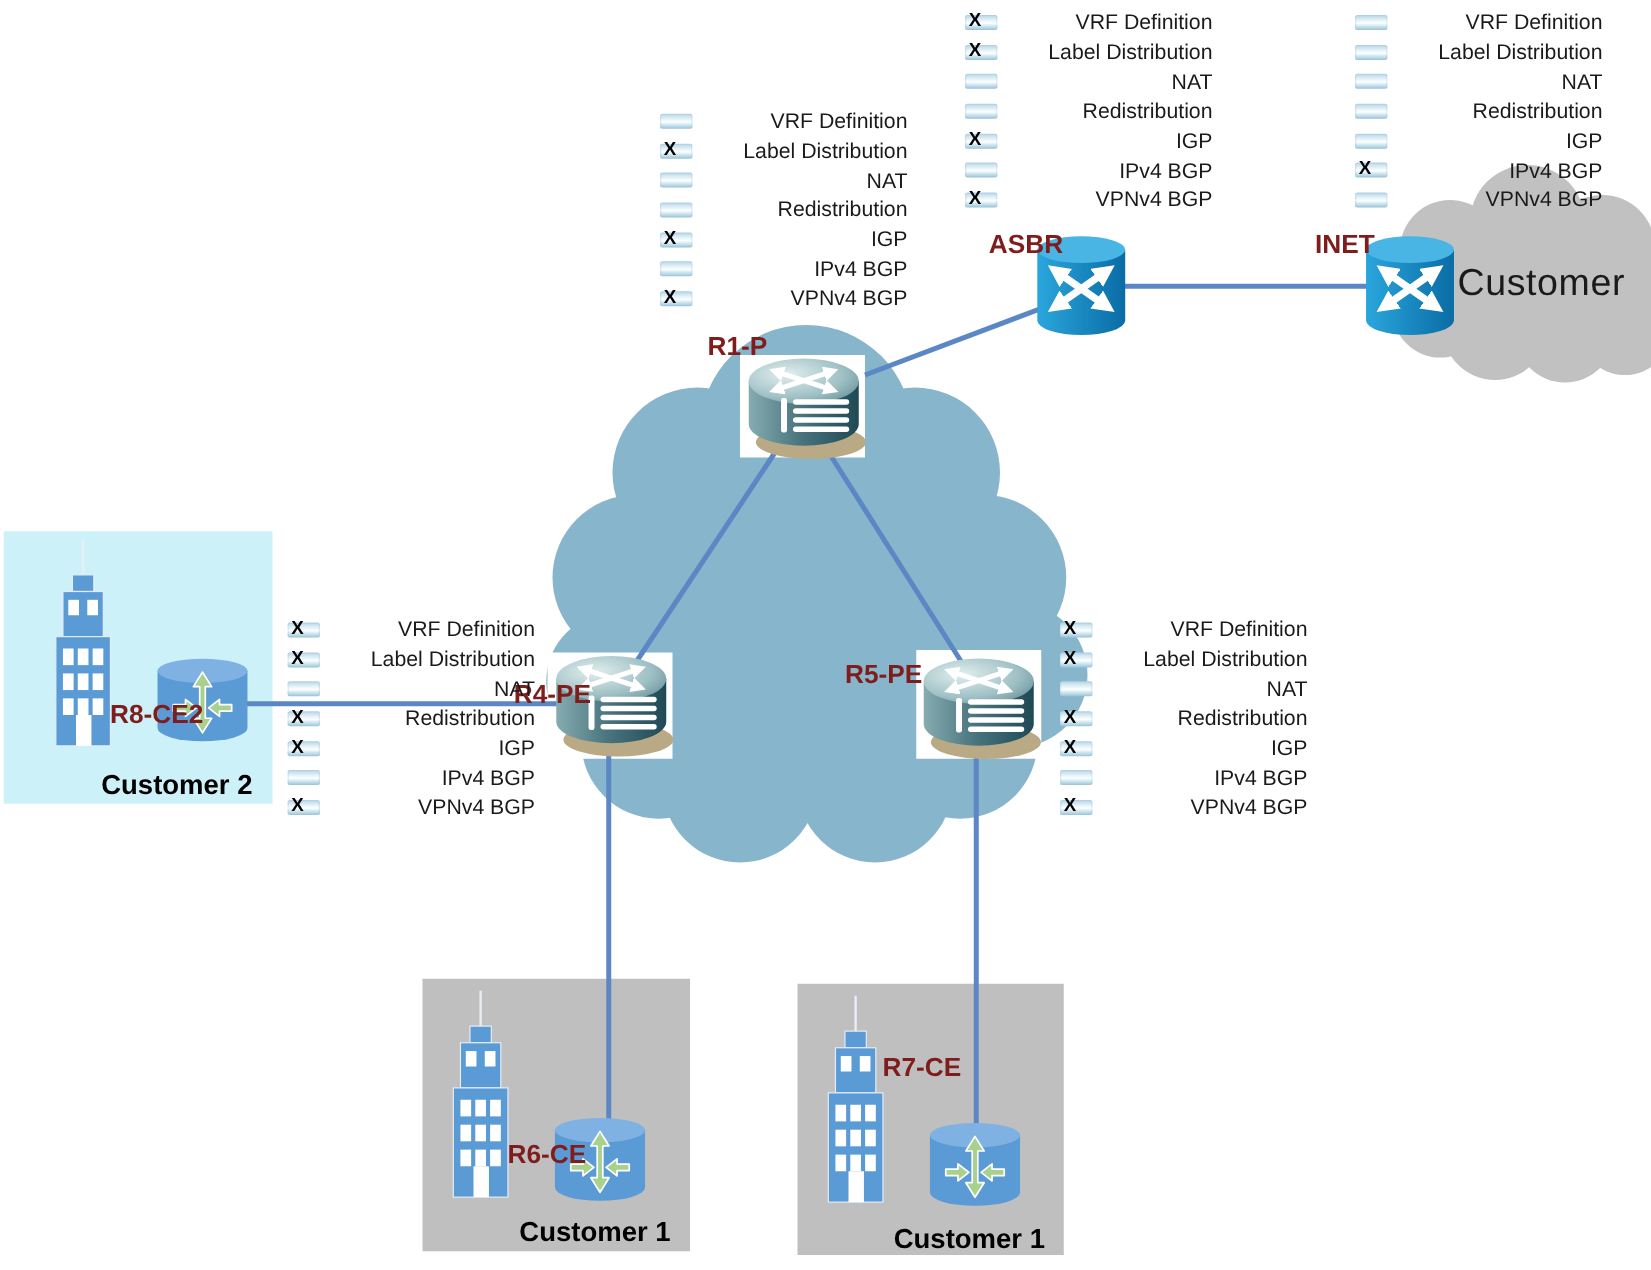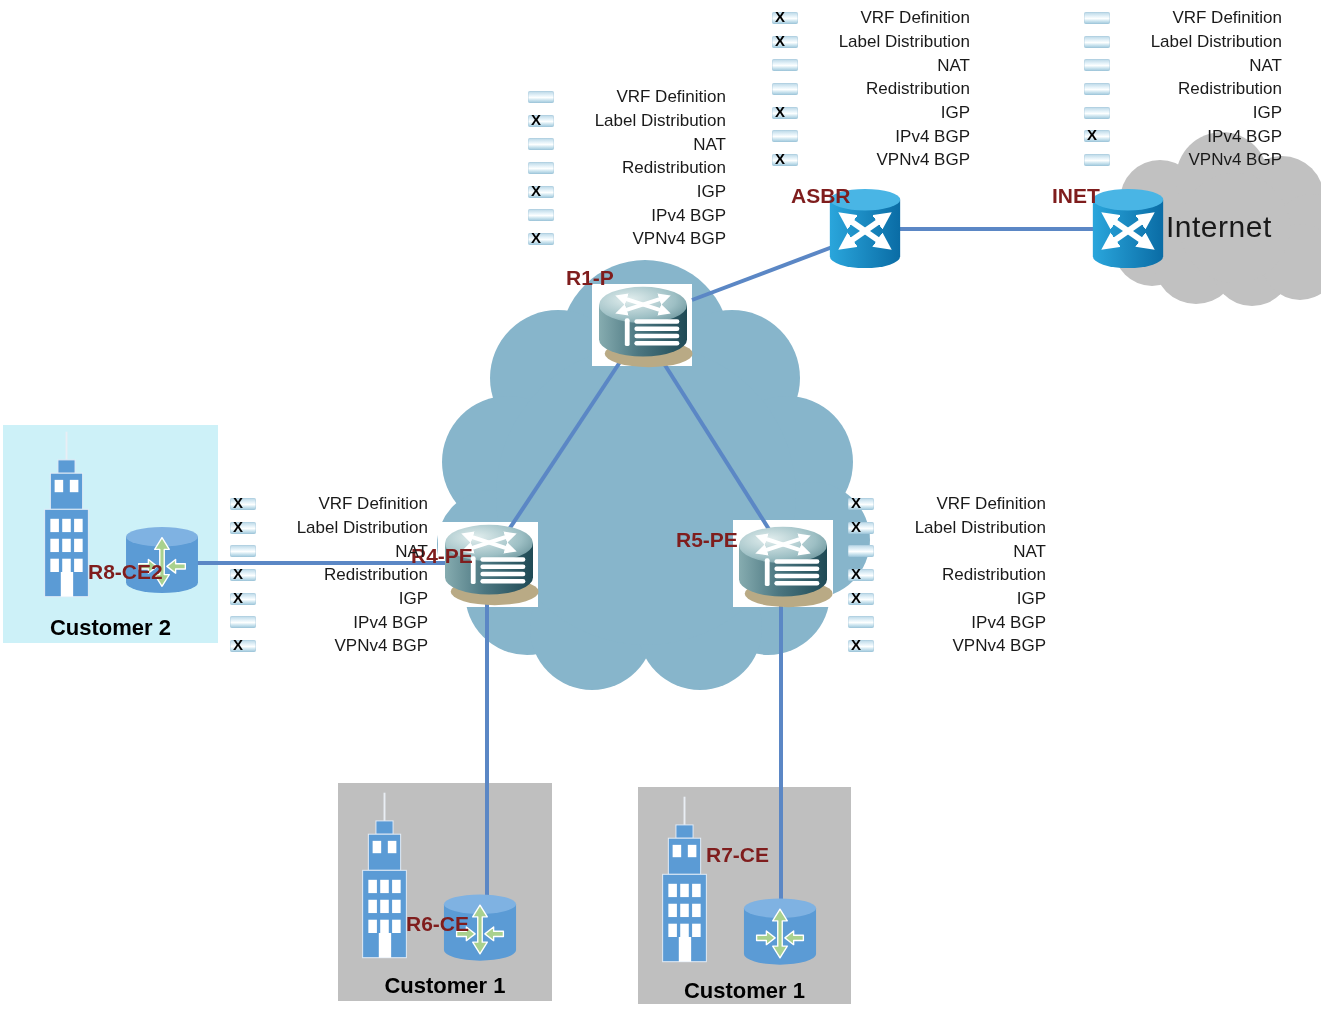--- a/index.html
+++ b/index.html
@@ -3,21 +3,21 @@
 <meta charset="utf-8">
 <style>
   html,body{margin:0;padding:0;background:#fff;}
   #canvas{position:relative;width:1321px;height:1016px;background:#fff;overflow:hidden;
           font-family:"Liberation Sans",sans-serif;}
   .abs{position:absolute;}
   .site{position:absolute;}
   .site.c2{background:var(--customer2-bg,#cdf1f8);}
   .site.c1{background:var(--customer1-bg,#bfbfbf);}
   .nlabel{position:absolute;width:150px;text-align:left;font-weight:700;font-size:21px;color:#7f1d1d;line-height:1.1;}
-  .slabel{position:absolute;text-align:center;font-weight:700;font-size:22px;color:#000;line-height:1.1;}
+  .slabel{position:absolute;text-align:center;font-weight:700;font-size:22px;color:#000;line-height:1.1;margin-left:31px;}
   .inet-label{position:absolute;font-size:30px;font-weight:300;color:#1a1a1a;letter-spacing:.5px;line-height:1.05;}
   .cl{position:absolute;}
   .cl .row{display:flex;align-items:center;height:23.7px;}
   .cbx{position:relative;flex:0 0 26px;width:26px;height:12px;border-radius:2px;
        background:linear-gradient(180deg,#b7d6e6 0%,#e8f4fa 38%,#fdffff 55%,#cfe6f0 74%,#9cc6db 100%);
        box-shadow:0 0 0 1px rgba(160,195,215,.35) inset;}
   .xm{position:absolute;left:3px;top:-3px;font-weight:700;font-size:15px;color:#000;line-height:1;}
   .lbl{width:172px;text-align:right;font-size:17px;color:#1a1a1a;line-height:1;white-space:nowrap;}
   svg{display:block;}
 </style>
@@ -189,21 +189,21 @@
     </svg>
 
   <div class="nlabel" style="left:566px;top:266px">R1-P</div>
   <div class="nlabel" style="left:791px;top:184px">ASBR</div>
   <div class="nlabel" style="left:1052px;top:184px">INET</div>
   <div class="nlabel" style="left:411px;top:544px">R4-PE</div>
   <div class="nlabel" style="left:676px;top:528px">R5-PE</div>
   <div class="nlabel" style="left:88px;top:560px">R8-CE2</div>
   <div class="nlabel" style="left:406px;top:912px">R6-CE</div>
   <div class="nlabel" style="left:706px;top:843px">R7-CE</div>
-  <div class="inet-label" style="left:1166px;top:211px">Internet</div>
+  <div class="inet-label" style="left:1166px;top:211px">Customer</div>
 
   <div class="slabel" style="left:3px;top:616px;width:215px">Customer 2</div>
   <div class="slabel" style="left:338px;top:974px;width:214px">Customer 1</div>
   <div class="slabel" style="left:638px;top:979px;width:213px">Customer 1</div>
 
   <div class="cl" style="left:528px;top:85px">
     <div class="row">
         <span class="cbx">
           <span class="xm"></span>
         </span>

